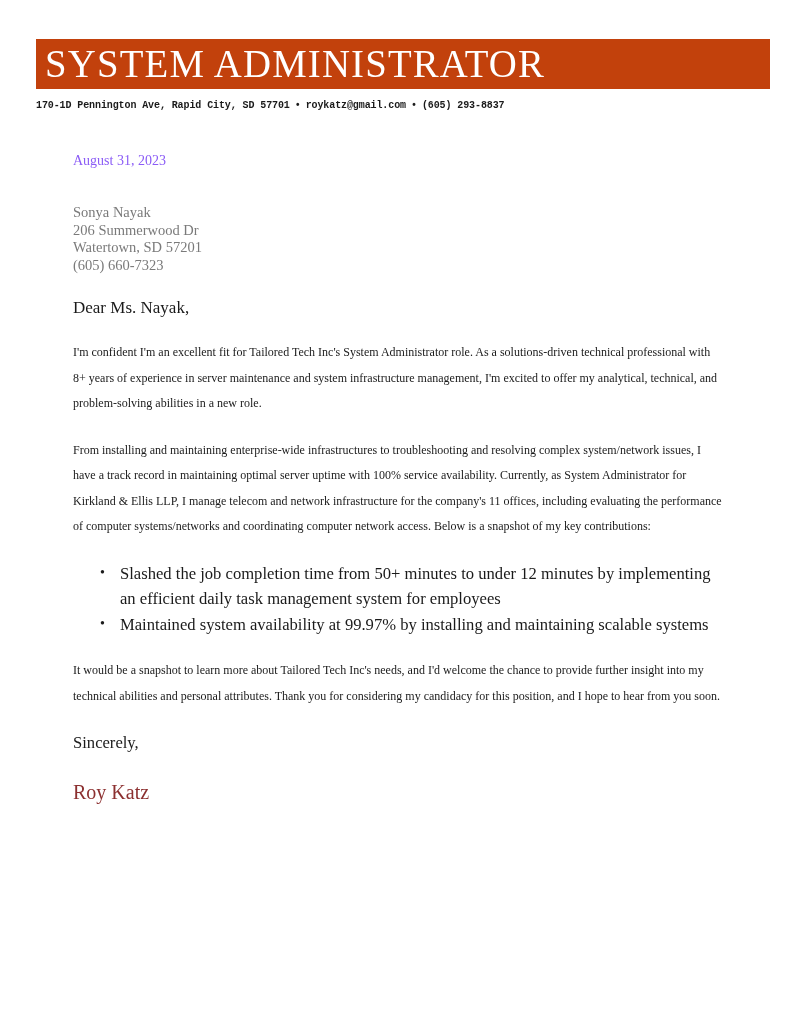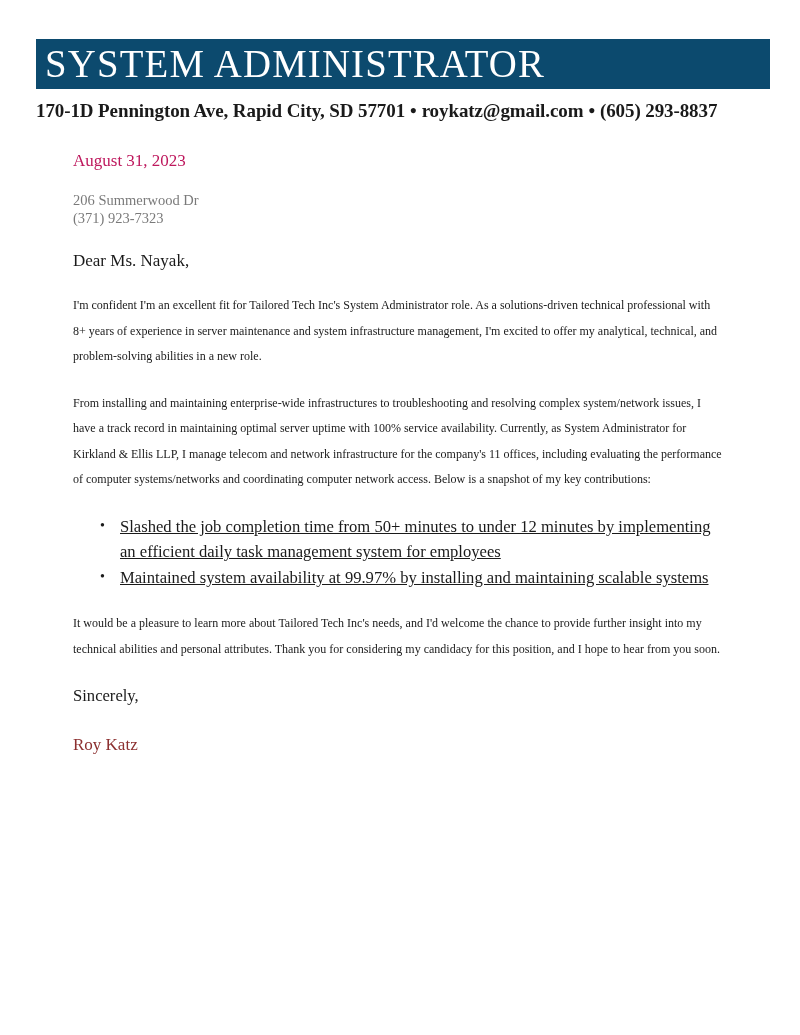--- a/index.html
+++ b/index.html
@@ -23,21 +23,21 @@
     background: #ffffff;
   }
 
   
   .header-banner {
     position: absolute;
     left: 36px;
     top: 39px;
     width: 734px;
     height: 50px;
-    background: #0c4a6e;
+    background: #c2410c;
     display: flex;
     align-items: center;
     box-sizing: border-box;
     padding-left: 9px;
   }
   .header-title {
     color: #ffffff;
     font-family: "Liberation Serif", "DejaVu Serif", serif;
     font-size: 40px;
     line-height: 40px;
@@ -46,46 +46,46 @@
     transform: scaleX(0.97);
     transform-origin: left center;
     white-space: nowrap;
   }
 
   
   .contact-line {
     position: absolute;
     left: 36px;
     top: 100px;
-    font-family: Liberation Serif, serif;
-    font-size: 19px;
+    font-family: Liberation Mono, monospace;
+    font-size: 10px;
     font-weight: bold;
     color: #1a1a1a;
     white-space: nowrap;
     letter-spacing: -0.1px;
   }
   .contact-sep {
     display: inline-block;
     padding: 0 5px;
     font-weight: bold;
   }
 
   
   .body-area {
     position: absolute;
     left: 73px;
     top: 150px;
     width: 650px;
   }
 
   .letter-date {
-    font-size: 17px;
+    font-size: 14px;
     line-height: 22px;
-    color: #be185d;
-    margin-bottom: 20px;
+    color: #8b5cf6;
+    margin-bottom: 32px;
   }
 
   .recipient-block {
     color: #7a7a7a;
     font-size: 14.5px;
     line-height: 17.6px;
     margin-bottom: 22px;
   }
   .recipient-block div {
     white-space: nowrap;
@@ -102,21 +102,20 @@
     line-height: 25.5px;
     text-align: left;
     margin-bottom: 21px;
     color: #1a1a1a;
   }
 
   .bullet-list {
     list-style: none;
     margin: 0 0 21px 0;
     padding: 0;
-    text-decoration: underline;
   }
   .bullet-list li {
     position: relative;
     padding-left: 47px;
     font-size: 16.6px;
     line-height: 25.5px;
     color: #1a1a1a;
     margin-bottom: 0;
   }
   .bullet-list li::before {
@@ -128,21 +127,21 @@
     color: #1a1a1a;
   }
 
   .closing-line {
     font-size: 16.6px;
     line-height: 25.5px;
     margin-bottom: 24px;
   }
 
   .signature-name {
-    font-size: 17px;
+    font-size: 20px;
     line-height: 24px;
     color: #8c3030;
   }
 </style>
 </head>
 <body>
 
 <div class="page">
 
   <div class="header-banner">
@@ -151,35 +150,37 @@
 
   <div class="contact-line">
     <span>170-1D Pennington Ave, Rapid City, SD 57701</span><span class="contact-sep">•</span><span>roykatz@gmail.com</span><span class="contact-sep">•</span><span>(605) 293-8837</span>
   </div>
 
   <div class="body-area">
 
     <div class="letter-date">August 31, 2023</div>
 
     <div class="recipient-block">
+      <div>Sonya Nayak</div>
       <div>206 Summerwood Dr</div>
-      <div>(371) 923-7323</div>
+      <div>Watertown, SD 57201</div>
+      <div>(605) 660-7323</div>
     </div>
 
     <div class="salutation">Dear Ms. Nayak,</div>
 
     <p class="body-paragraph">I'm confident I'm an excellent fit for Tailored Tech Inc's System Administrator role. As a solutions-driven technical professional with 8+ years of experience in server maintenance and system infrastructure management, I'm excited to offer my analytical, technical, and problem-solving abilities in a new role.</p>
 
     <p class="body-paragraph">From installing and maintaining enterprise-wide infrastructures to troubleshooting and resolving complex system/network issues, I have a track record in maintaining optimal server uptime with 100% service availability. Currently, as System Administrator for Kirkland &amp; Ellis LLP, I manage telecom and network infrastructure for the company's 11 offices, including evaluating the performance of computer systems/networks and coordinating computer network access. Below is a snapshot of my key contributions:</p>
 
     <ul class="bullet-list">
       <li>Slashed the job completion time from 50+ minutes to under 12 minutes by implementing an efficient daily task management system for employees</li>
       <li>Maintained system availability at 99.97% by installing and maintaining scalable systems</li>
     </ul>
 
-    <p class="body-paragraph">It would be a pleasure to learn more about Tailored Tech Inc's needs, and I'd welcome the chance to provide further insight into my technical abilities and personal attributes. Thank you for considering my candidacy for this position, and I hope to hear from you soon.</p>
+    <p class="body-paragraph">It would be a snapshot to learn more about Tailored Tech Inc's needs, and I'd welcome the chance to provide further insight into my technical abilities and personal attributes. Thank you for considering my candidacy for this position, and I hope to hear from you soon.</p>
 
     <div class="closing-line">Sincerely,</div>
 
     <div class="signature-name">Roy Katz</div>
 
   </div>
 </div>
 
 </body></html>

